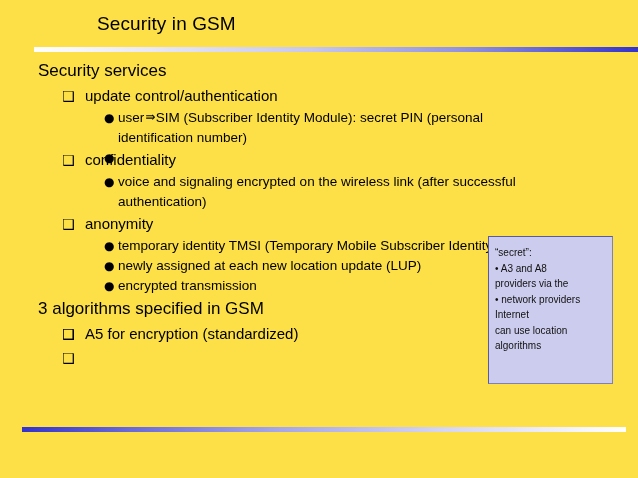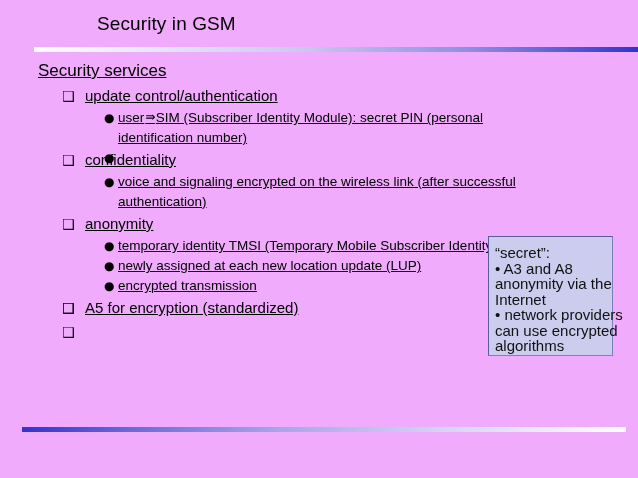--- a/index.html
+++ b/index.html
@@ -13,21 +13,21 @@
     position: relative;
     overflow: hidden;
     font-family: "Liberation Sans", sans-serif;
     color: #000000;
     -webkit-font-smoothing: antialiased;
   }
 
   .slide {
     position: absolute;
     inset: 0;
-    background: #f0abfc;
+    background: #fde047;
   }
 
   
   .slide-title {
     position: absolute;
     left: 97px;
     top: 12px;
     font-size: 19px;
     line-height: 24px;
     letter-spacing: 0.1px;
@@ -52,21 +52,20 @@
     height: 5px;
     background: linear-gradient(to right, #3333cc 0%, #6a6ad8 18%, #a5a5e8 42%, #d5d5f4 70%, #ffffff 100%);
   }
 
   
   .content {
     position: absolute;
     left: 0;
     top: 58px;
     width: 552px;
-    text-decoration: underline;
   }
 
   .lvl1 {
     position: relative;
     margin: 0 0 1px 0;
     padding: 0 0 0 38px;
     font-size: 17px;
     line-height: 25px;
     white-space: nowrap;
   }
@@ -116,28 +115,28 @@
     top: -1px;
     padding: 0 1px;
   }
 
   
   .callout {
     position: absolute;
     left: 488px;
     top: 236px;
     width: 125px;
-    height: 120px;
+    height: 148px;
     box-sizing: border-box;
     background: #ccccee;
     border: 1px solid #8080b8;
     border-top-color: #5b5b9c;
     border-left-color: #5b5b9c;
     padding: 8px 0 0 6px;
-    font-size: 15px;
+    font-size: 10px;
     line-height: 15.5px;
     color: #111111;
   }
   .callout p {
     margin: 0;
     white-space: nowrap;
   }
 </style>
 </head>
 <body>
@@ -189,41 +188,42 @@
     <div class="lvl3">
       <span class="glyph">●</span>
       <span class="text">newly assigned at each new location update (LUP)</span>
     </div>
 
     <div class="lvl3">
       <span class="glyph">●</span>
       <span class="text">encrypted transmission</span>
     </div>
 
+    <div class="lvl1">3 algorithms specified in GSM</div>
 
     <div class="lvl2">
       <span class="glyph">❑</span>
     </div>
 
     <div class="lvl2">
       <span class="glyph">❑</span>
       <span>A5 for encryption (standardized)</span>
     </div>
 
     <div class="lvl2">
       <span class="glyph">❑</span>
     </div>
 
   </div>
 
   <div class="callout">
     <p>“secret”:</p>
     <p>• A3 and A8</p>
-    <p>anonymity via the</p>
+    <p>providers via the</p>
+    <p>• network providers</p>
     <p>Internet</p>
-    <p>• network providers</p>
-    <p>can use encrypted</p>
+    <p>can use location</p>
     <p>algorithms</p>
   </div>
 
   <div class="rule-bottom"></div>
 
 </div>
 
 </body></html>

